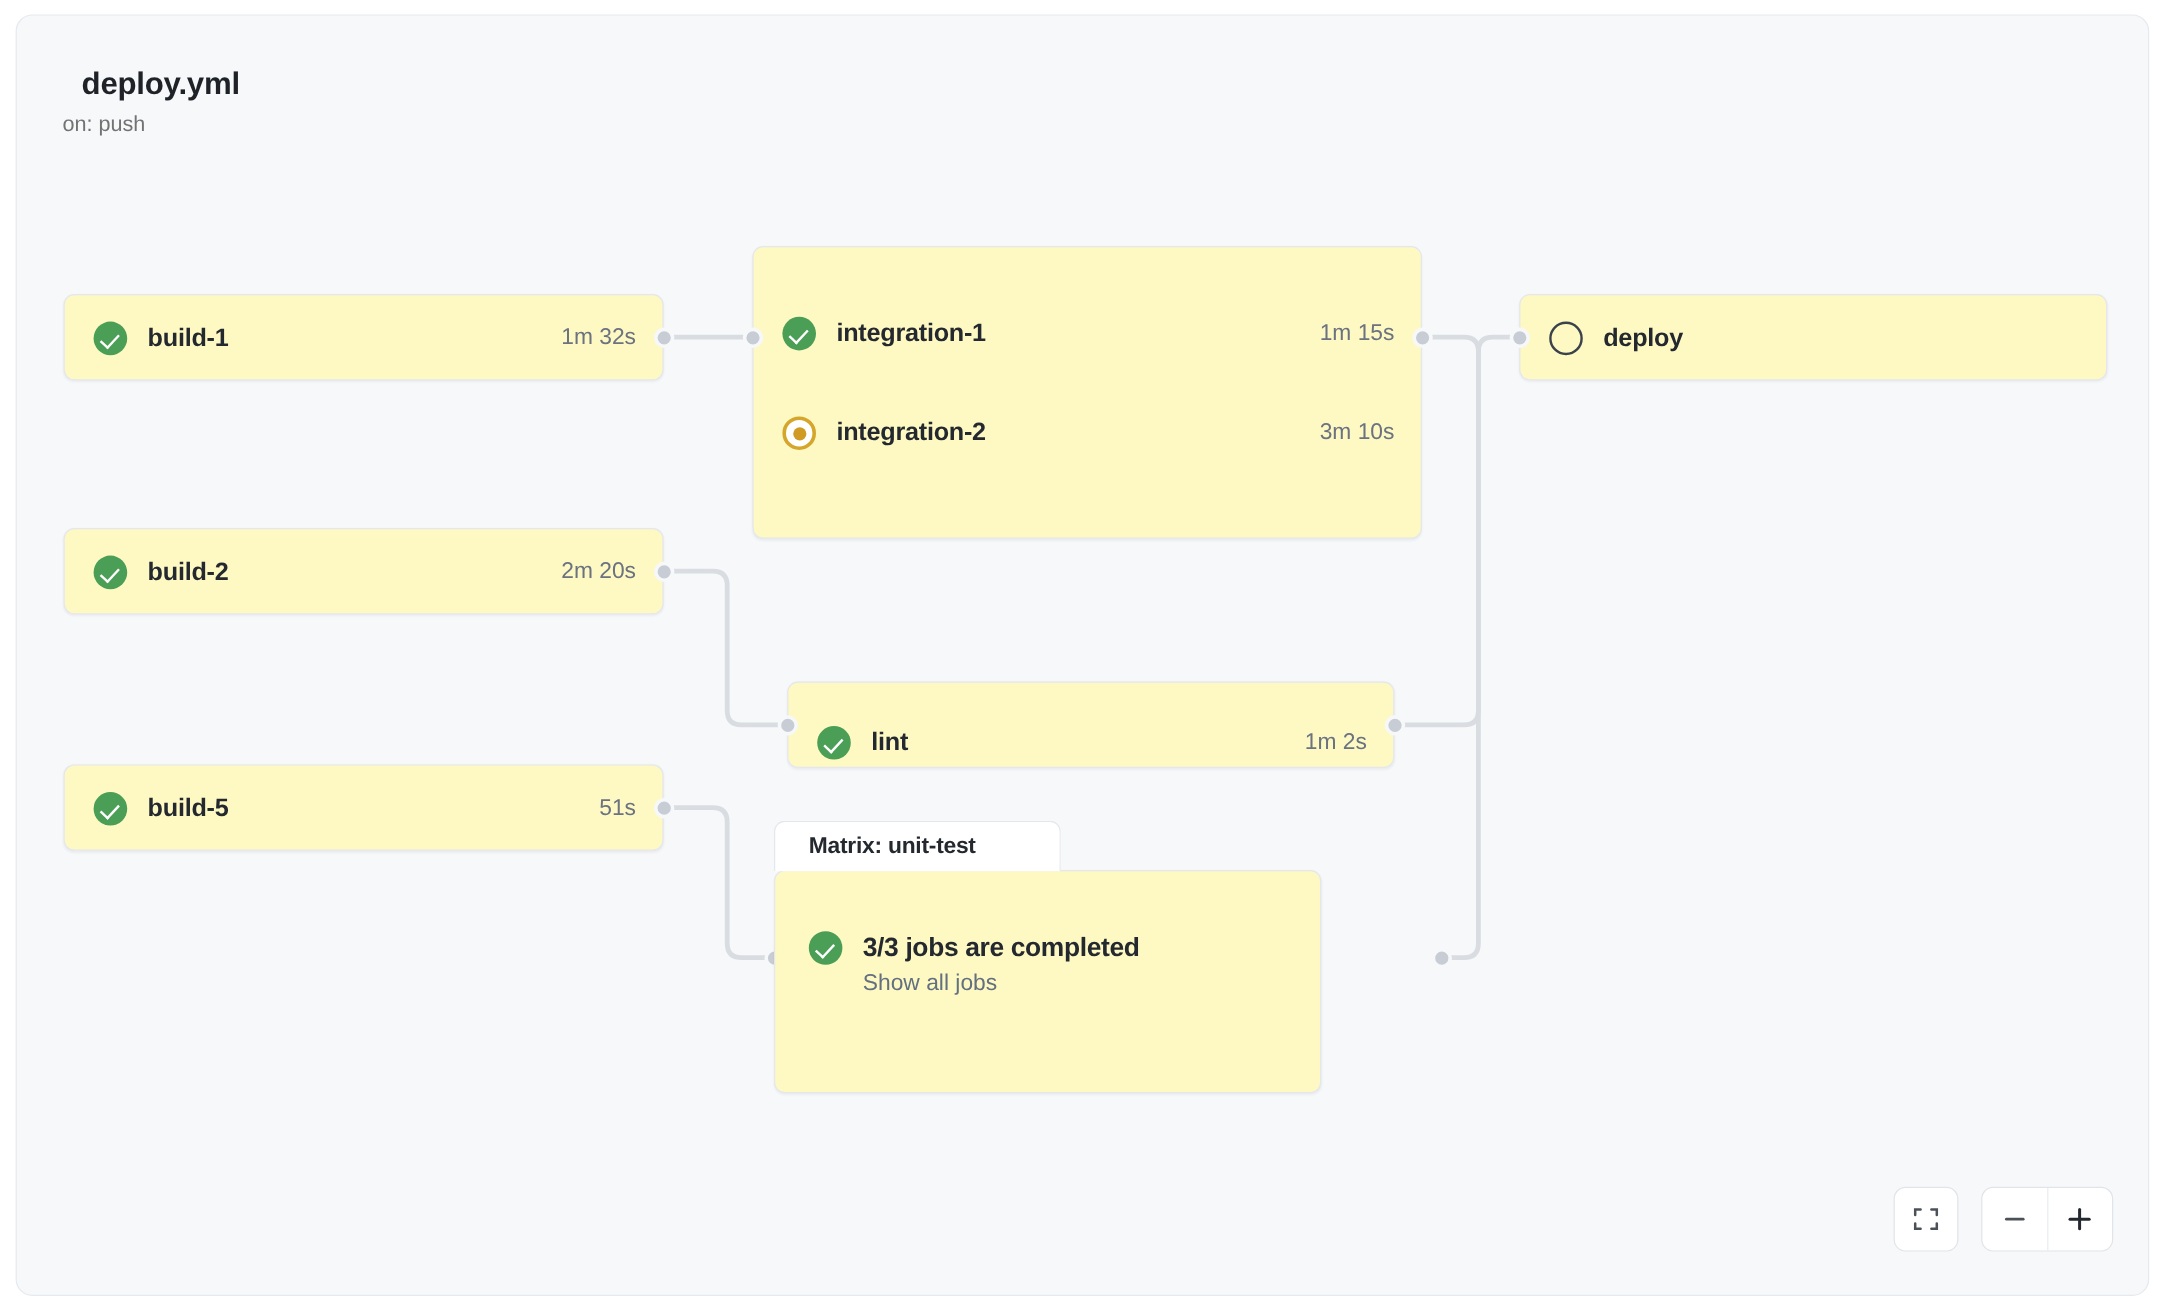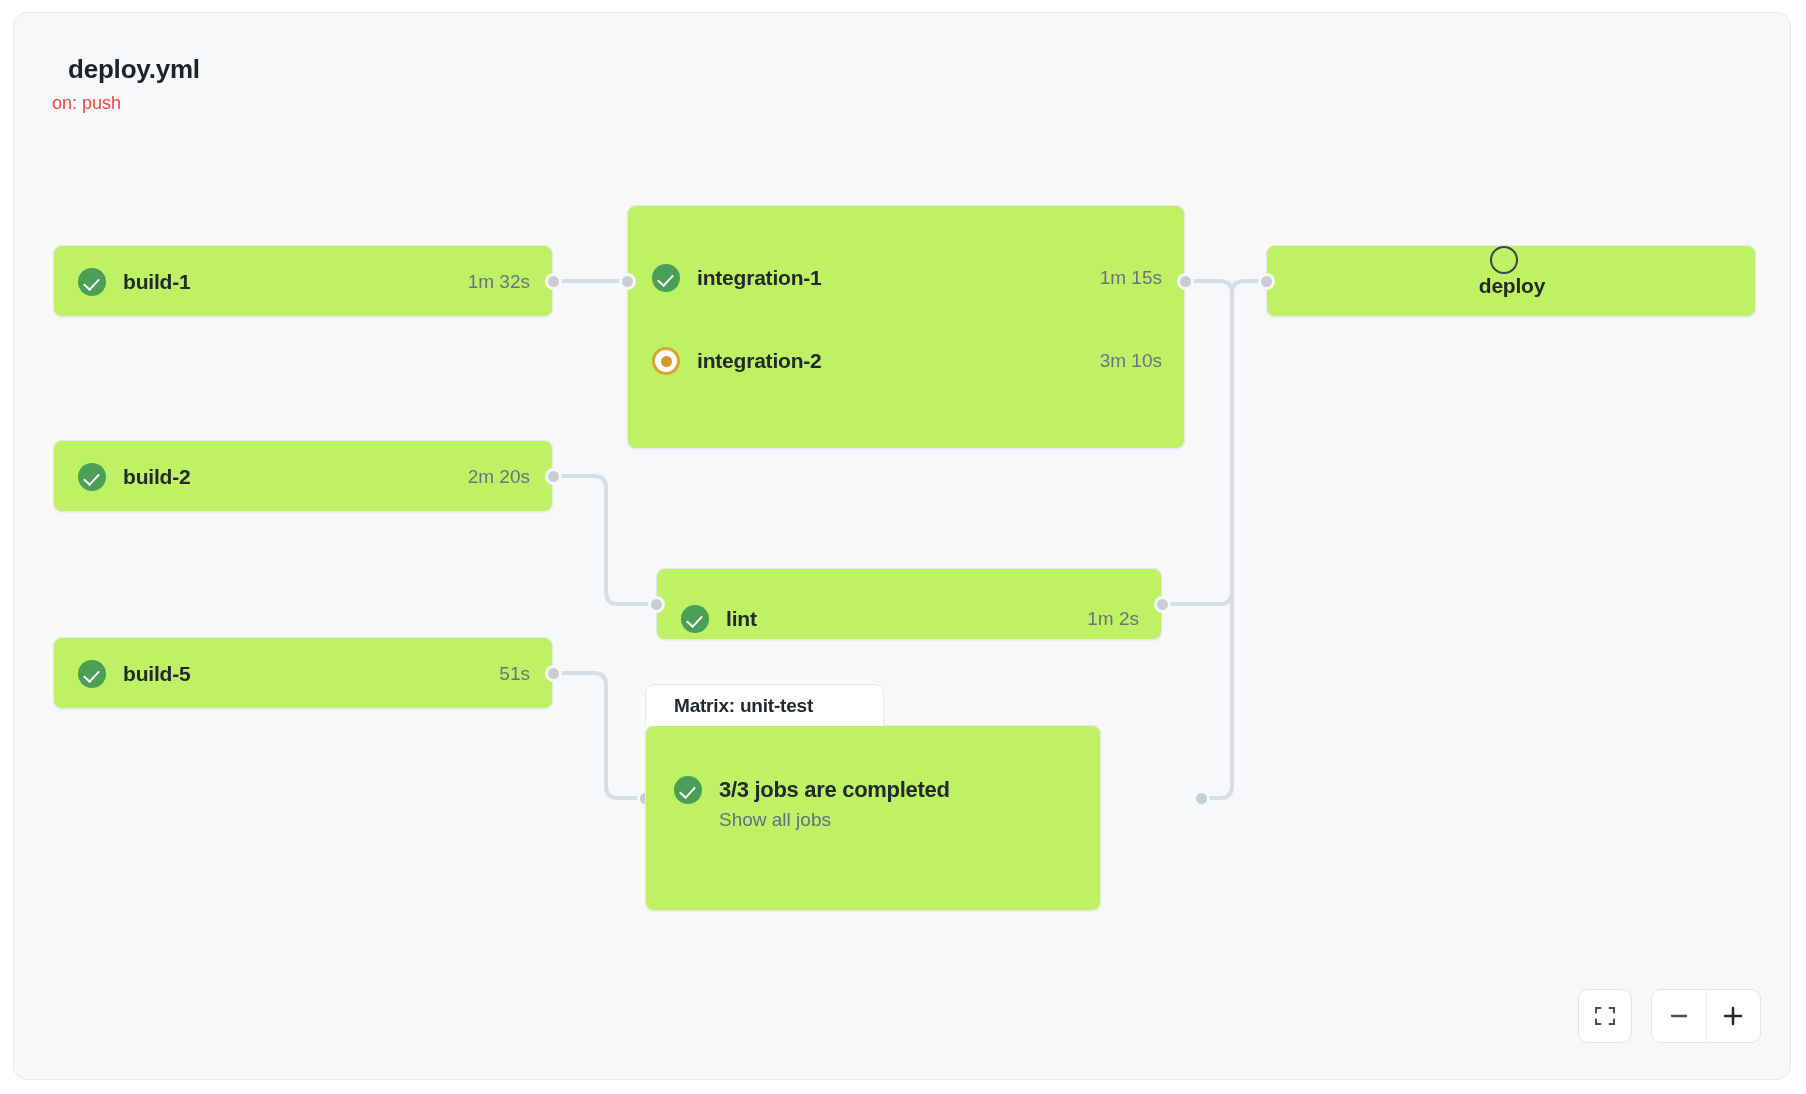--- a/index.html
+++ b/index.html
@@ -33,38 +33,38 @@
   #wf-title {
     font-size: 26px;
     font-weight: bold;
     color: #1f2328;
     letter-spacing: -0.2px;
     line-height: 32px;
     margin-left: 16px;
   }
   #wf-trigger {
     font-size: 18px;
-    color: #ef4444;
+    color: #737373;
     line-height: 26px;
     margin-top: 5px;
   }
 
   
   #edges {
     position: absolute;
     left: 0; top: 0;
     width: 1778px; height: 1068px;
     pointer-events: none;
   }
 
   
   .node {
     position: absolute;
     box-sizing: border-box;
-    background: #bef264;
+    background: #fef9c3;
     border: 1px solid #e4e7ec;
     border-radius: 9px;
     box-shadow: 0 1px 2px rgba(16,24,40,.05);
   }
 
   .row {
     position: absolute;
     left: 0;
     right: 0;
     display: flex;
@@ -314,21 +314,21 @@
         <span class="status success"></span>
         <span class="label">3/3 jobs are completed</span>
       </div>
       <div id="matrix-sub">Show all jobs</div>
     </div>
   </div>
   <span class="port" style="left:631px; top:785px;"></span>
   <span class="port" style="left:1187px; top:785px;"></span>
 
   <div class="node" style="left:1252px; top:232px; width:490px; height:72px;">
-    <div class="row" style="top:0; height:72px;flex-direction:column;">
+    <div class="row" style="top:0; height:72px;">
       <span class="status pending"></span>
       <span class="label">deploy</span>
       <span class="dur"></span>
     </div>
   </div>
   <span class="port" style="left:1252px; top:268px;"></span>
 
   <div id="fit-button" class="ctrl-btn">
     <svg width="24" height="24" viewBox="0 0 24 24" fill="none" stroke="#4a5159" stroke-width="2.1" stroke-linecap="round">
       <path d="M3 8.5 V4 H7.5"></path>

